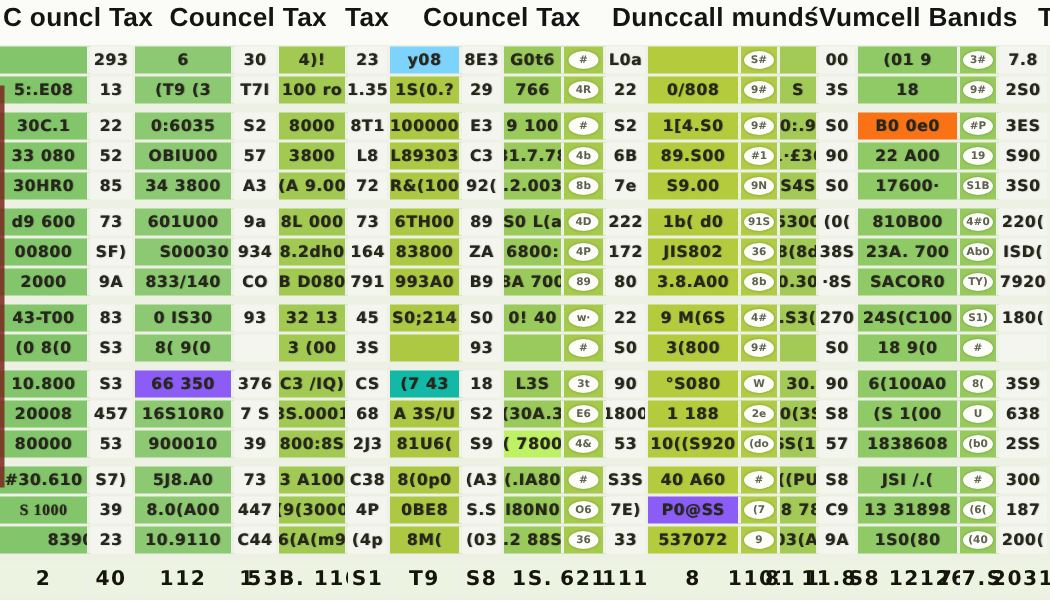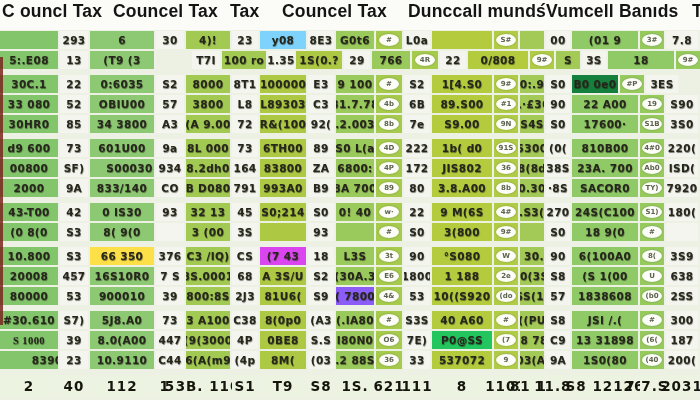--- a/index.html
+++ b/index.html
@@ -77,21 +77,21 @@
         <div class="cell g" style="width: 68px; background: rgb(143, 202, 103);">(01 9</div>
         <div class="cell b" style="width: 26px; background: rgb(151, 202, 93);">
           <span class="badge">3#</span>
         </div>
         <div class="cell w" style="width: 34px;">7.8</div>
       </div>
       <div class="row gap">
         <div class="cell g" style="width: 60px; background: rgb(130, 197, 107);">5:.E08</div>
         <div class="cell w" style="width: 30px;">13</div>
         <div class="cell g" style="width: 66px; background: rgb(141, 201, 115);">(T9 (3</div>
-        <div class="cell w" style="width: 30px; margin-left: 36px;">T7I</div>
+        <div class="cell w" style="width: 30px;">T7I</div>
         <div class="cell g" style="width: 46px; background: rgb(162, 202, 82);">100 ro</div>
         <div class="cell w" style="width: 28px;">1.35</div>
         <div class="cell g" style="width: 48px; background: rgb(173, 201, 68);">1S(0.?</div>
         <div class="cell w" style="width: 28px;">29</div>
         <div class="cell g" style="width: 40px; background: rgb(154, 202, 91);">766</div>
         <div class="cell b" style="width: 28px; background: rgb(166, 202, 76);">
           <span class="badge">4R</span>
         </div>
         <div class="cell w" style="width: 28px;">22</div>
         <div class="cell g" style="width: 62px; background: rgb(179, 203, 61);">0/808</div>
@@ -119,21 +119,21 @@
         <div class="cell b" style="width: 28px; background: rgb(166, 202, 76);">
           <span class="badge">#</span>
         </div>
         <div class="cell w" style="width: 28px;">S2</div>
         <div class="cell g" style="width: 62px; background: rgb(179, 203, 61);">1[4.S0</div>
         <div class="cell b" style="width: 26px; background: rgb(176, 203, 69);">
           <span class="badge">9#</span>
         </div>
         <div class="cell g" style="width: 26px; background: rgb(163, 202, 86);">40:.99</div>
         <div class="cell w" style="width: 26px;">S0</div>
-        <div class="cell g" style="width: 48px; background: #15803d;">B0 0e0</div>
+        <div class="cell g" style="width: 68px; background: #f97316;">B0 0e0</div>
         <div class="cell b" style="width: 26px; background: rgb(151, 202, 93);">
           <span class="badge">#P</span>
         </div>
         <div class="cell w" style="width: 34px;">3ES</div>
       </div>
       <div class="row">
         <div class="cell g" style="width: 60px; background: rgb(130, 197, 107);">33 080</div>
         <div class="cell w" style="width: 30px;">52</div>
         <div class="cell g" style="width: 66px; background: rgb(141, 201, 115);">OBIU00</div>
         <div class="cell w" style="width: 30px;">57</div>
@@ -257,21 +257,21 @@
         <div class="cell g" style="width: 26px; background: rgb(163, 202, 86);">(0.30(</div>
         <div class="cell w" style="width: 26px;">·8S</div>
         <div class="cell g" style="width: 68px; background: rgb(143, 202, 103);">SACOR0</div>
         <div class="cell b" style="width: 26px; background: rgb(151, 202, 93);">
           <span class="badge">TY)</span>
         </div>
         <div class="cell w" style="width: 34px;">7920</div>
       </div>
       <div class="row">
         <div class="cell g" style="width: 60px; background: rgb(130, 197, 107);">43-T00</div>
-        <div class="cell w" style="width: 30px;">42</div>
+        <div class="cell w" style="width: 30px;">83</div>
         <div class="cell g" style="width: 66px; background: rgb(141, 201, 115);">0 IS30</div>
         <div class="cell w" style="width: 30px;">93</div>
         <div class="cell g" style="width: 46px; background: rgb(162, 202, 82);">32 13</div>
         <div class="cell w" style="width: 28px;">45</div>
         <div class="cell g" style="width: 48px; background: rgb(173, 201, 68);">S0;214</div>
         <div class="cell w" style="width: 28px;">S0</div>
         <div class="cell g" style="width: 40px; background: rgb(154, 202, 91);">0! 40</div>
         <div class="cell b" style="width: 28px; background: rgb(166, 202, 76);">
           <span class="badge">w·</span>
         </div>
@@ -310,25 +310,25 @@
         <div class="cell w" style="width: 26px;">S0</div>
         <div class="cell g" style="width: 68px; background: rgb(143, 202, 103);">18 9(0</div>
         <div class="cell b" style="width: 26px; background: rgb(151, 202, 93);">
           <span class="badge">#</span>
         </div>
         <div class="cell w" style="width: 34px;"></div>
       </div>
       <div class="row">
         <div class="cell g" style="width: 60px; background: rgb(130, 197, 107);">10.800</div>
         <div class="cell w" style="width: 30px;">S3</div>
-        <div class="cell g" style="width: 66px; background: #fde047;">66 350</div>
+        <div class="cell g" style="width: 66px; background: #8b5cf6;">66 350</div>
         <div class="cell w" style="width: 30px;">376</div>
         <div class="cell g" style="width: 46px; background: rgb(162, 202, 82);">C3 /IQ)</div>
         <div class="cell w" style="width: 28px;">CS</div>
-        <div class="cell g" style="width: 48px; background: #d946ef;">(7 43</div>
+        <div class="cell g" style="width: 48px; background: #14b8a6;">(7 43</div>
         <div class="cell w" style="width: 28px;">18</div>
         <div class="cell g" style="width: 40px; background: rgb(154, 202, 91);">L3S</div>
         <div class="cell b" style="width: 28px; background: rgb(166, 202, 76);">
           <span class="badge">3t</span>
         </div>
         <div class="cell w" style="width: 28px;">90</div>
         <div class="cell g" style="width: 62px; background: rgb(179, 203, 61);">°S080</div>
         <div class="cell b" style="width: 26px; background: rgb(176, 203, 69);">
           <span class="badge">W</span>
         </div>
@@ -368,21 +368,21 @@
       </div>
       <div class="row gap">
         <div class="cell g" style="width: 60px; background: rgb(130, 197, 107);">80000</div>
         <div class="cell w" style="width: 30px;">53</div>
         <div class="cell g" style="width: 66px; background: rgb(141, 201, 115);">900010</div>
         <div class="cell w" style="width: 30px;">39</div>
         <div class="cell g" style="width: 46px; background: rgb(162, 202, 82);">800:8S</div>
         <div class="cell w" style="width: 28px;">2J3</div>
         <div class="cell g" style="width: 48px; background: rgb(173, 201, 68);">81U6(</div>
         <div class="cell w" style="width: 28px;">S9</div>
-        <div class="cell g" style="width: 40px; background: #8b5cf6;">( 7800</div>
+        <div class="cell g" style="width: 40px; background: #bef264;">( 7800</div>
         <div class="cell b" style="width: 28px; background: rgb(166, 202, 76);">
           <span class="badge">4&amp;</span>
         </div>
         <div class="cell w" style="width: 28px;">53</div>
         <div class="cell g" style="width: 62px; background: rgb(179, 203, 61);">10((S920</div>
         <div class="cell b" style="width: 26px; background: rgb(176, 203, 69);">
           <span class="badge">(do</span>
         </div>
         <div class="cell g" style="width: 26px; background: rgb(163, 202, 86);">CSS(1(0</div>
         <div class="cell w" style="width: 26px;">57</div>
@@ -425,21 +425,21 @@
         <div class="cell w" style="width: 30px;">447</div>
         <div class="cell g" style="width: 46px; background: rgb(162, 202, 82);">(9(3000</div>
         <div class="cell w" style="width: 28px;">4P</div>
         <div class="cell g" style="width: 48px; background: rgb(173, 201, 68);">0BE8</div>
         <div class="cell w" style="width: 28px;">S.S</div>
         <div class="cell g" style="width: 40px; background: rgb(154, 202, 91);">I80N0</div>
         <div class="cell b" style="width: 28px; background: rgb(166, 202, 76);">
           <span class="badge">O6</span>
         </div>
         <div class="cell w" style="width: 28px;">7E)</div>
-        <div class="cell g" style="width: 62px; background: #22c55e; text-align: center;">P0@SS</div>
+        <div class="cell g" style="width: 62px; background: #8b5cf6; text-align: center;">P0@SS</div>
         <div class="cell b" style="width: 26px; background: rgb(176, 203, 69);">
           <span class="badge">(7</span>
         </div>
         <div class="cell g" style="width: 26px; background: rgb(163, 202, 86);">A38 78.9</div>
         <div class="cell w" style="width: 26px;">C9</div>
         <div class="cell g" style="width: 68px; background: rgb(143, 202, 103);">13 31898</div>
         <div class="cell b" style="width: 26px; background: rgb(151, 202, 93);">
           <span class="badge">(6(</span>
         </div>
         <div class="cell w" style="width: 34px;">187</div>

